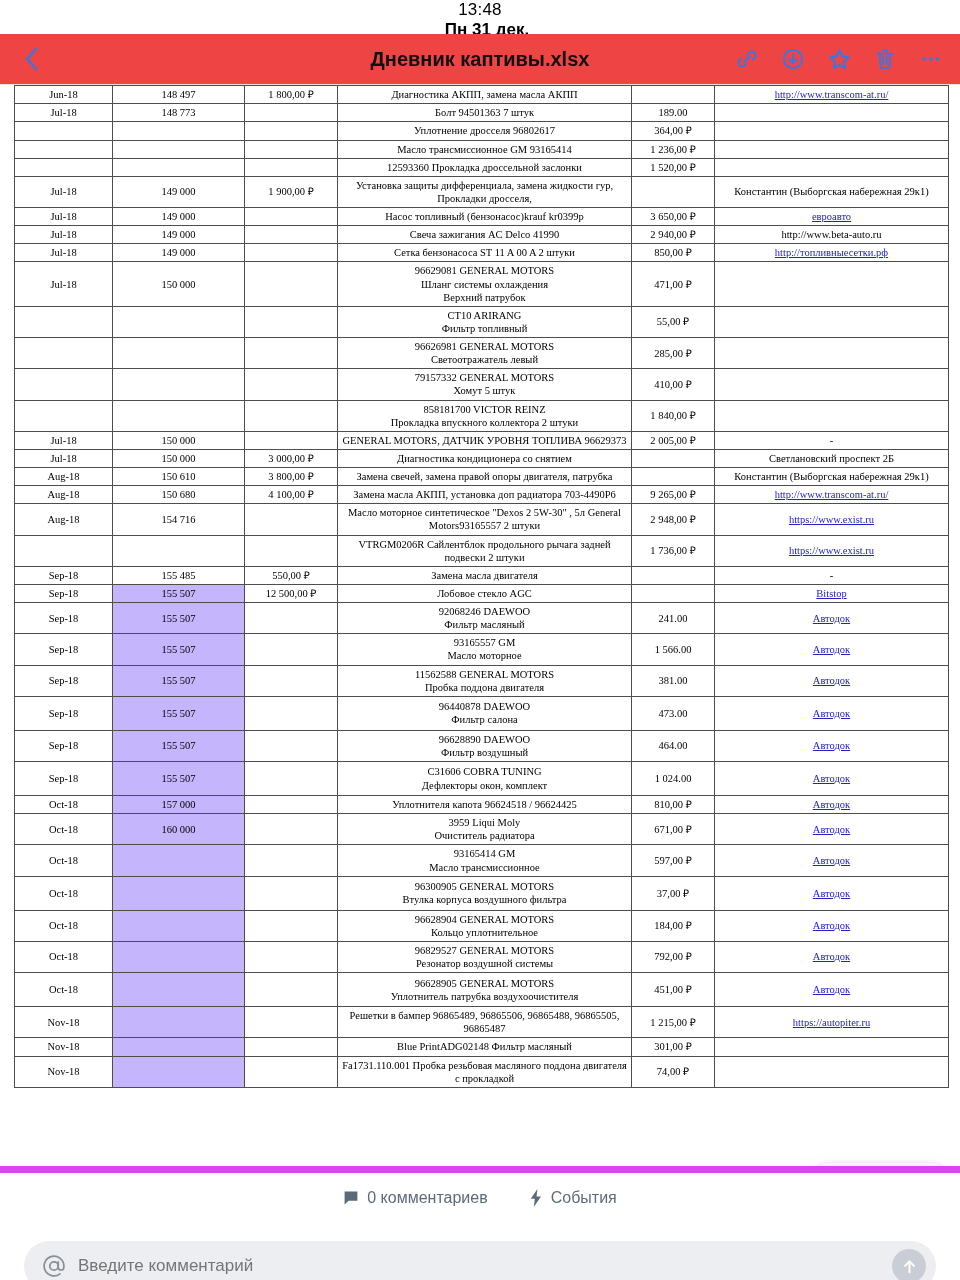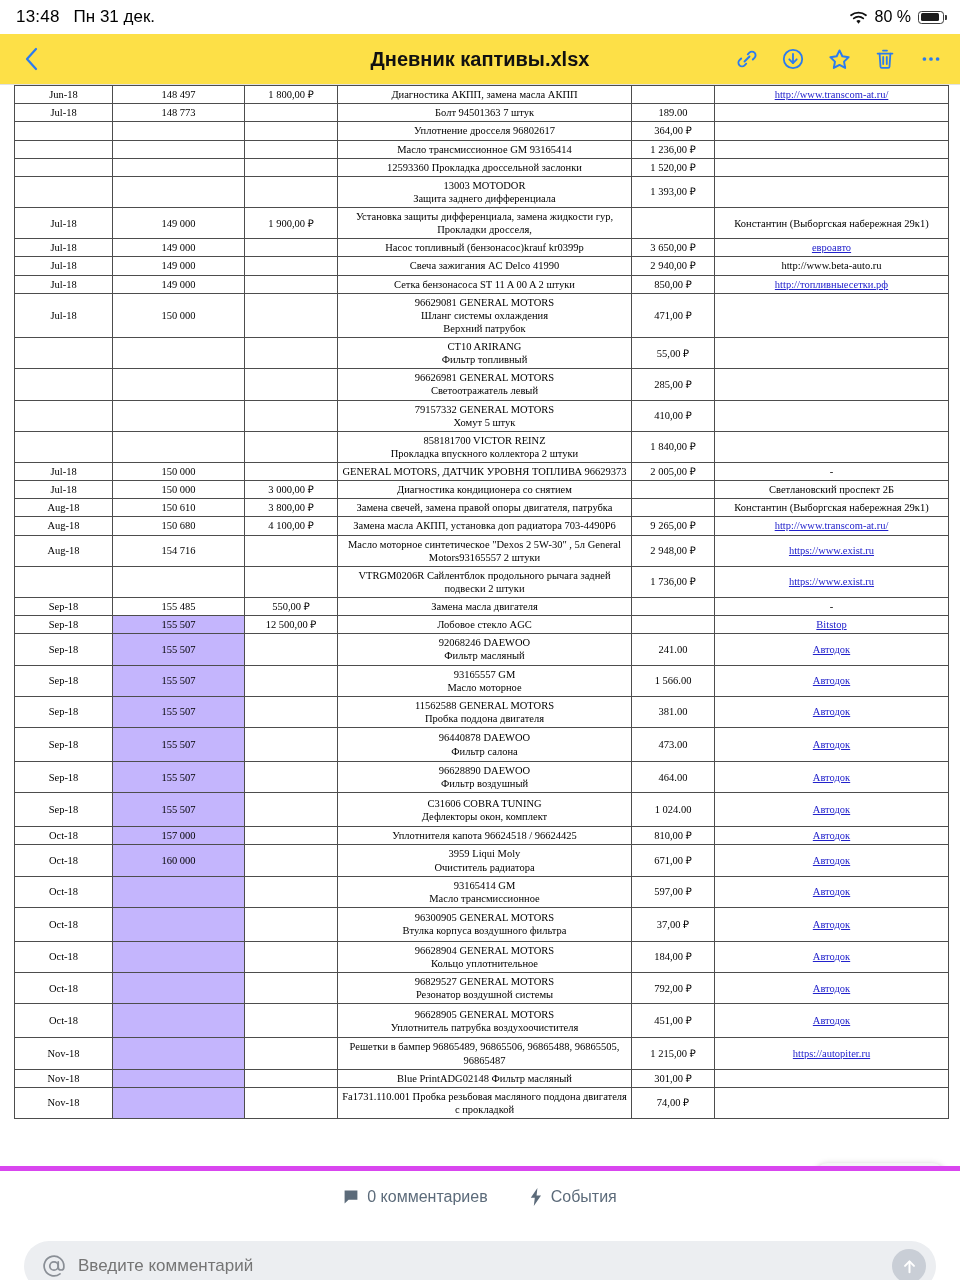--- a/index.html
+++ b/index.html
@@ -8,40 +8,41 @@
     width: 960px; height: 1280px;
     background: #ffffff;
     font-family: "Liberation Sans", sans-serif;
     overflow: hidden;
   }
   
   .statusbar{
     height:34px; display:flex; align-items:center;
     padding:0 16px; font-size:17px; color:#000;
     font-family:"Liberation Sans",sans-serif;
+    flex-direction:column;
   }
   .sb-time{font-weight:400;letter-spacing:.2px;}
-  .sb-date{margin-left:14px;font-weight:400;}
+  .sb-date{margin-left:14px;font-weight:700;}
   .sb-right{margin-left:auto;display:flex;align-items:center;gap:7px;}
   .wifi{width:19px;height:14px;display:block;}
   .sb-batt-txt{font-size:16px;}
   .batt{
     width:26px;height:13px;border:1.5px solid #3a3a3a;border-radius:3.5px;
     position:relative;display:inline-block;
   }
   .batt::after{
     content:"";position:absolute;right:-3.5px;top:3.5px;width:2px;height:5px;
     background:#3a3a3a;border-radius:0 1px 1px 0;
   }
   .batt i{position:absolute;left:1.5px;top:1.5px;bottom:1.5px;width:78%;background:#1c1c1c;border-radius:1.5px;display:block;}
 
   
   .navbar{
     height:50px;display:flex;align-items:center;padding:0 16px;
-    background:#fde047;position:relative;
+    background:#ef4444;position:relative;
   }
   .back-btn{
     width:30px;height:34px;display:flex;align-items:center;justify-content:center;
     cursor:pointer;flex:0 0 auto;
   }
   .back-btn svg{display:block;}
   .doc-title{
     position:absolute;left:0;right:0;text-align:center;
     font-size:20px;font-weight:700;color:#111;pointer-events:none;
   }
@@ -93,21 +94,21 @@
     width:128px;height:62px;background:#f4f5f7;
     border-radius:11px;
     box-shadow:0 2px 7px rgba(0,0,0,.28);
     display:flex;align-items:center;justify-content:space-around;
     z-index:30;
   }
 
   
   .meta-bar{
     height:56px;display:flex;align-items:center;justify-content:center;gap:41px;
-    background:#fff;border-top:5px solid #d946ef;
+    background:#fff;border-top:7px solid #d946ef;
   }
   .meta-item{display:flex;align-items:center;gap:8px;color:#5c6b7a;font-size:16px;cursor:pointer;}
   .meta-item svg{display:block;}
 
   
   .comment-row{height:88px;display:flex;align-items:center;padding:0 24px;background:#fff;}
   .comment-box{
     flex:1;height:50px;background:#eceef1;border-radius:25px;
     display:flex;align-items:center;padding:0 10px 0 16px;
   }
@@ -243,29 +244,20 @@
         </tr>
         <tr>
           <td></td>
           <td></td>
           <td></td>
           <td class="twoline">12593360 Прокладка дроссельной заслонки</td>
           <td>1 520,00 ₽</td>
           <td class="link"><span class="plain"></span></td>
         </tr>
         <tr>
-          <td></td>
-          <td></td>
-          <td></td>
-          <td class="twoline">13003 MOTODOR
-Защита заднего дифференциала</td>
-          <td>1 393,00 ₽</td>
-          <td class="link"><span class="plain"></span></td>
-        </tr>
-        <tr>
           <td>Jul-18</td>
           <td>149 000</td>
           <td>1 900,00 ₽</td>
           <td class="twoline">Установка защиты дифференциала, замена жидкости гур,
 Прокладки дросселя,</td>
           <td></td>
           <td class="link"><span class="plain">Константин (Выборгская набережная 29к1)</span></td>
         </tr>
         <tr>
           <td>Jul-18</td>

